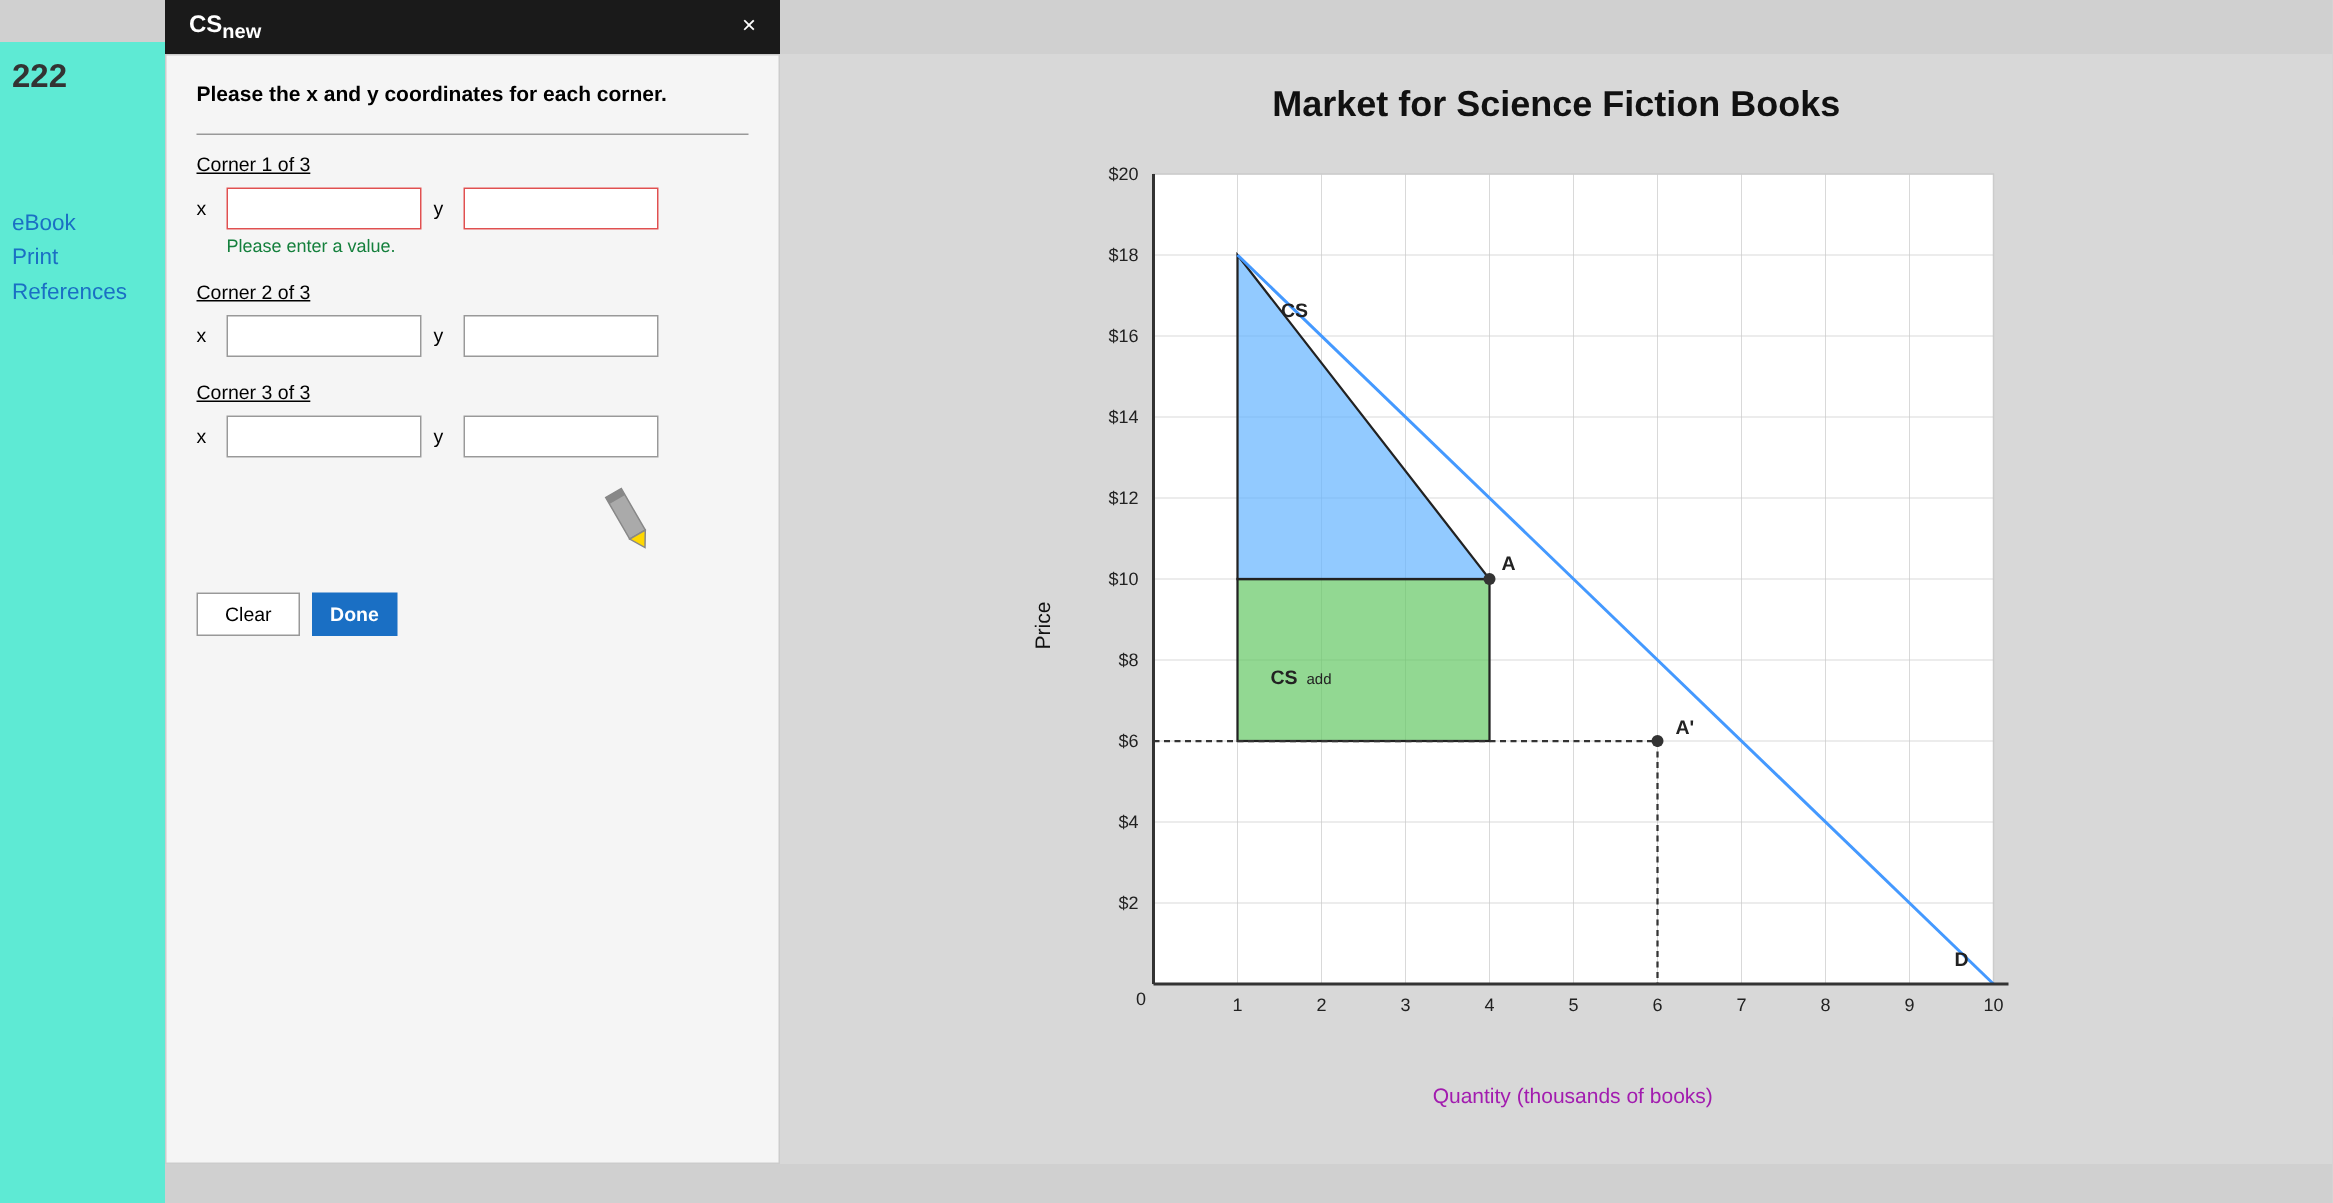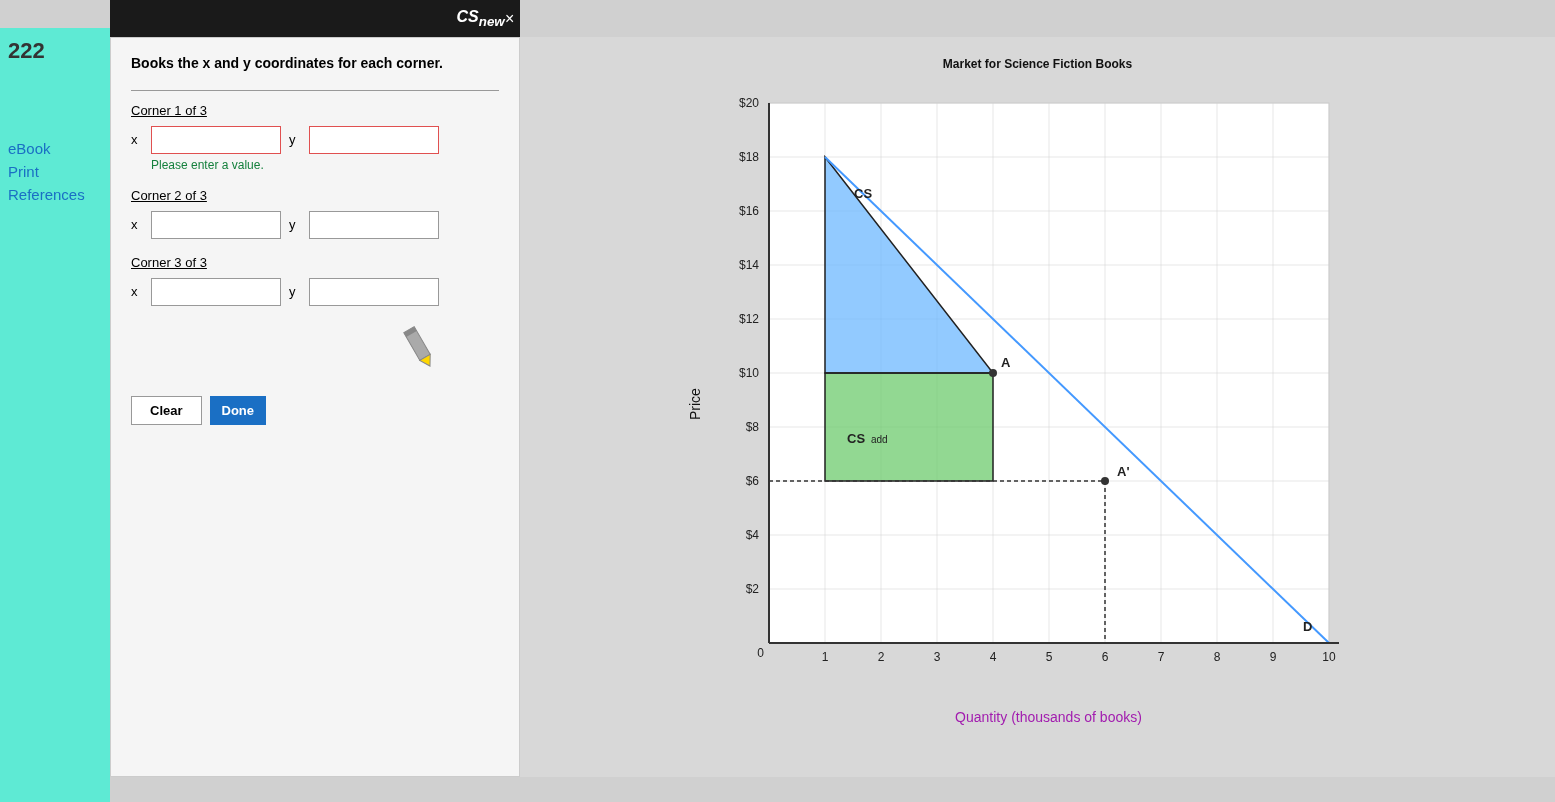--- a/index.html
+++ b/index.html
@@ -39,26 +39,25 @@
     .main {
       flex: 1;
       display: flex;
       flex-direction: column;
     }
 
     
     .topbar {
       background: #1a1a1a;
       color: white;
-      padding: 8px 6px;
+      padding: 8px 16px;
       display: flex;
       align-items: center;
-      justify-content: flex-end;
+      justify-content: space-between;
       width: 410px;
-      font-style: italic;
     }
     .topbar-close {
       color: white;
       cursor: pointer;
       font-size: 16px;
     }
 
     
     .panel {
       display: flex;
@@ -123,21 +122,20 @@
       display: flex;
       gap: 8px;
       margin-top: 24px;
     }
     .btn-clear {
       padding: 6px 18px;
       background: white;
       border: 1px solid #999;
       font-size: 13px;
       cursor: pointer;
-      font-weight: bold;
     }
     .btn-done {
       padding: 6px 12px;
       background: #1a6fc4;
       color: white;
       border: none;
       font-size: 13px;
       cursor: pointer;
       font-weight: bold;
     }
@@ -145,21 +143,21 @@
     
     .chart-area {
       flex: 1;
       padding: 20px 30px;
       background: #d8d8d8;
       display: flex;
       flex-direction: column;
       align-items: center;
     }
     .chart-title {
-      font-size: 12px;
+      font-size: 24px;
       font-weight: bold;
       margin-bottom: 12px;
       color: #111;
     }
 
     .chart-wrapper {
       display: flex;
       align-items: stretch;
     }
     .y-axis-label {
@@ -196,21 +194,21 @@
   <div class="topbar">
     <span style="font-size:16px;font-weight:bold;">
       CS<sub>new</sub>
     </span>
     <span class="topbar-close">×</span>
   </div>
 
   <div class="panel">
 
     <div class="form-panel">
-      <div class="form-instruction">Books the x and y coordinates for each corner.</div>
+      <div class="form-instruction">Please the x and y coordinates for each corner.</div>
       <hr class="form-divider">
 
       <div class="corner-section">
         <div class="corner-label">Corner 1 of 3</div>
         <div class="coord-row">
           <span class="coord-label">x</span>
           <input class="coord-input" type="text" value="" style="">
           <span class="coord-label">y</span>
           <input class="coord-input" type="text" value="" style="">
         </div>

